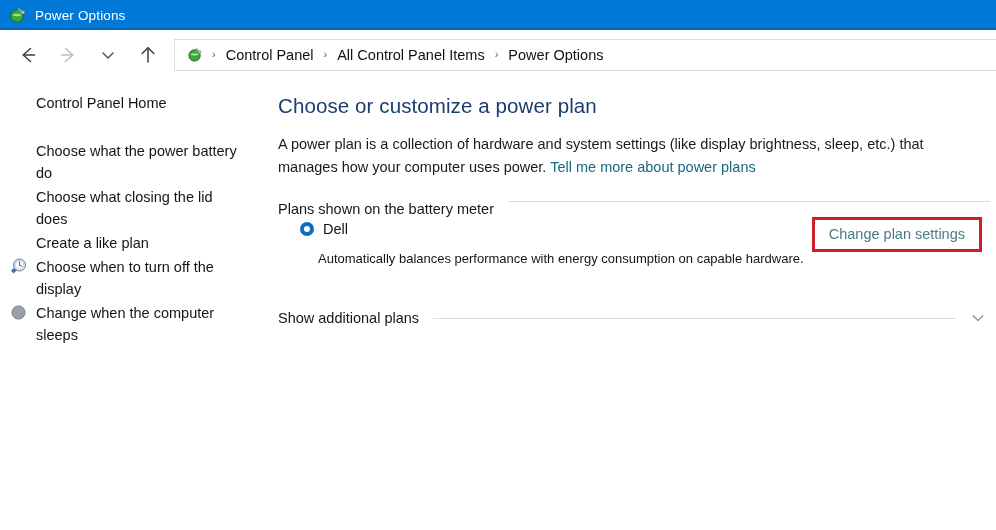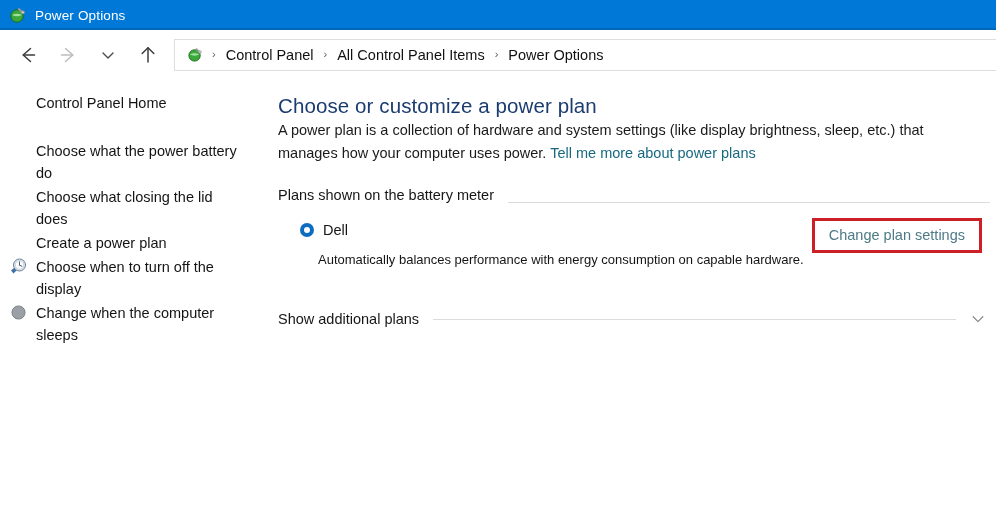--- a/index.html
+++ b/index.html
@@ -147,39 +147,39 @@
     flex: 1 1 auto;
     padding-top: 14px;
     padding-right: 6px;
     position: relative;
   }
   .page-title {
     font-size: 20.5px;
     color: #1c3c70;
     font-weight: normal;
     line-height: 26px;
+    margin-bottom: 14px;
     letter-spacing: .1px;
   }
   .page-desc {
     font-size: 14.5px;
     color: #1a1a1a;
     line-height: 23px;
     max-width: 680px;
     margin-bottom: 22px;
   }
   .inline-link {
     color: #16697f;
     cursor: pointer;
   }
 
   
   .group-head {
     display: flex;
-    align-items: flex-end;
-    margin-bottom: 15px;
+    align-items: flex-start;
   }
   .group-head-label {
     font-size: 14.5px;
     color: #161616;
     white-space: nowrap;
   }
   .group-rule {
     flex: 1 1 auto;
     height: 1px;
     background: #dcdcdc;
@@ -338,21 +338,21 @@
       <span class="side-label">Choose what the power battery do</span>
     </div>
 
     <div class="side-item">
       <span class="side-gutter"></span>
       <span class="side-label">Choose what closing the lid does</span>
     </div>
 
     <div class="side-item">
       <span class="side-gutter"></span>
-      <span class="side-label">Create a power plan</span>
+      <span class="side-label">Create a like plan</span>
     </div>
 
     <div class="side-item">
       <span class="side-gutter">
         <span class="icon-clock">
           <svg width="17" height="17" viewBox="0 0 17 17">
             <path d="M1 12.5 L4.5 9.5 L7 12 L3.5 15.5 Z" fill="#3f6fa8"></path>
             <circle cx="9.5" cy="7" r="6" fill="#e9eef4" stroke="#6b7f93" stroke-width="1"></circle>
             <circle cx="9.5" cy="7" r="4.4" fill="#fafcfe" stroke="#9fb0c2" stroke-width=".6"></circle>
             <path d="M9.5 7 V3.8" stroke="#4a5a6b" stroke-width="1" stroke-linecap="round"></path>

